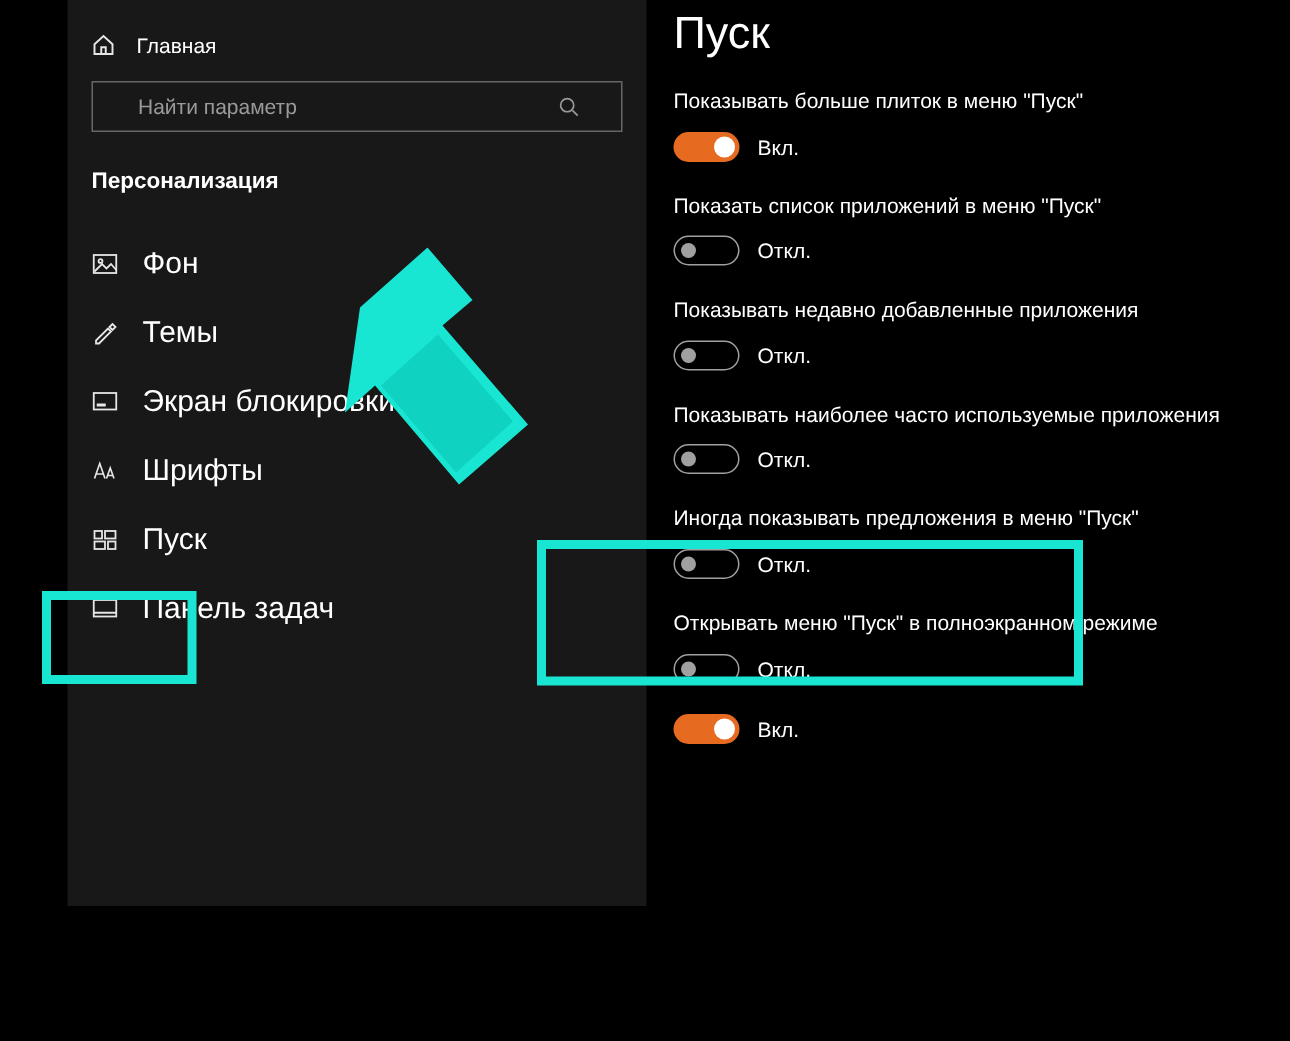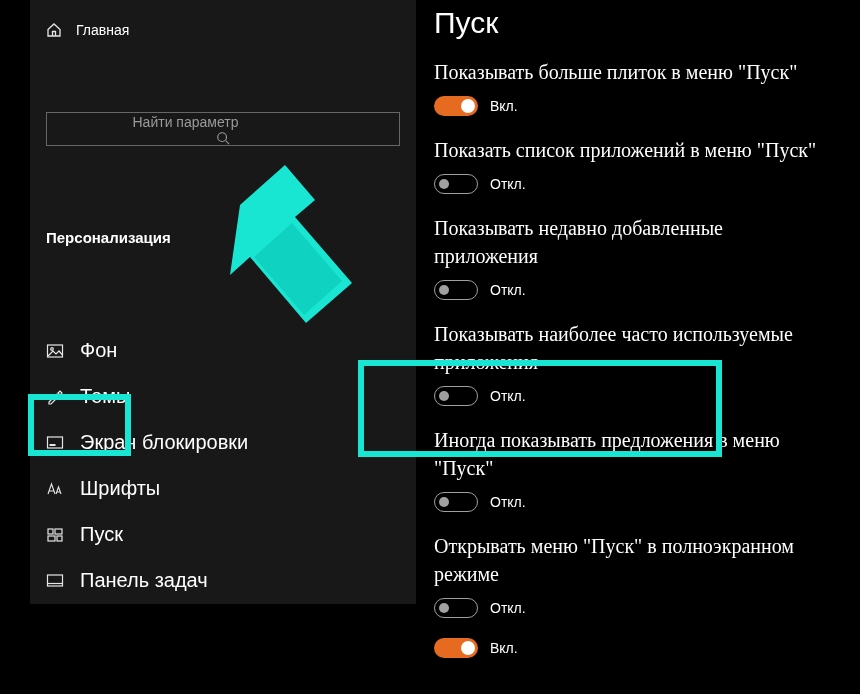--- a/index.html
+++ b/index.html
@@ -13,39 +13,37 @@
     overflow: hidden;
   }
   .app { display: flex; width: 100%; height: 100%; }
   .sidebar {
     width: 386px;
     background: #181818;
     padding: 16px 0 0 0;
     display: flex;
     flex-direction: column;
     position: relative;
-    margin: 0 0 90px 30px;
-    justify-content: space-between;
+    margin: 0 0 90px 45px;
   }
   .home-row {
     display: flex; align-items: center;
     padding: 6px 16px;
     gap: 14px;
     cursor: pointer;
   }
   .home-row .icon { width: 16px; height: 16px; display:inline-flex; align-items:center; justify-content:center; }
   .home-row span.text { font-size: 14px; }
   .search-wrap { padding: 10px 16px 10px 16px; }
   .search {
     display: flex; align-items: center;
     border: 1px solid #666;
     height: 34px;
     padding: 0 28px;
     background: #181818;
-    flex-direction: column;
   }
   .search input {
     flex: 1;
     background: transparent; border: none; outline: none;
     color: #fff; font-size: 14px;
   }
   .search input::placeholder { color: #9a9a9a; }
   .search .s-icon { color: #9a9a9a; }
   .section-title {
     padding: 14px 16px 10px 16px;
@@ -78,21 +76,21 @@
     padding: 6px 30px 0 18px;
     position: relative;
     overflow: hidden;
   }
   .page-title {
     font-size: 30px;
     font-weight: 400;
     margin: 0 0 18px 0;
   }
   .setting { margin-bottom: 20px; }
-  .setting .caption { font-size: 20px; margin-bottom: 10px; line-height: 1.4; font-family: Liberation Serif, serif; }
+  .setting .caption { font-size: 14px; margin-bottom: 10px; line-height: 1.4; }
   .toggle-row { display: flex; align-items: center; gap: 12px; }
   .toggle {
     width: 44px; height: 20px;
     border-radius: 10px;
     position: relative;
     cursor: pointer;
   }
   .toggle.off {
     border: 1px solid #a0a0a0;
     background: #000;

